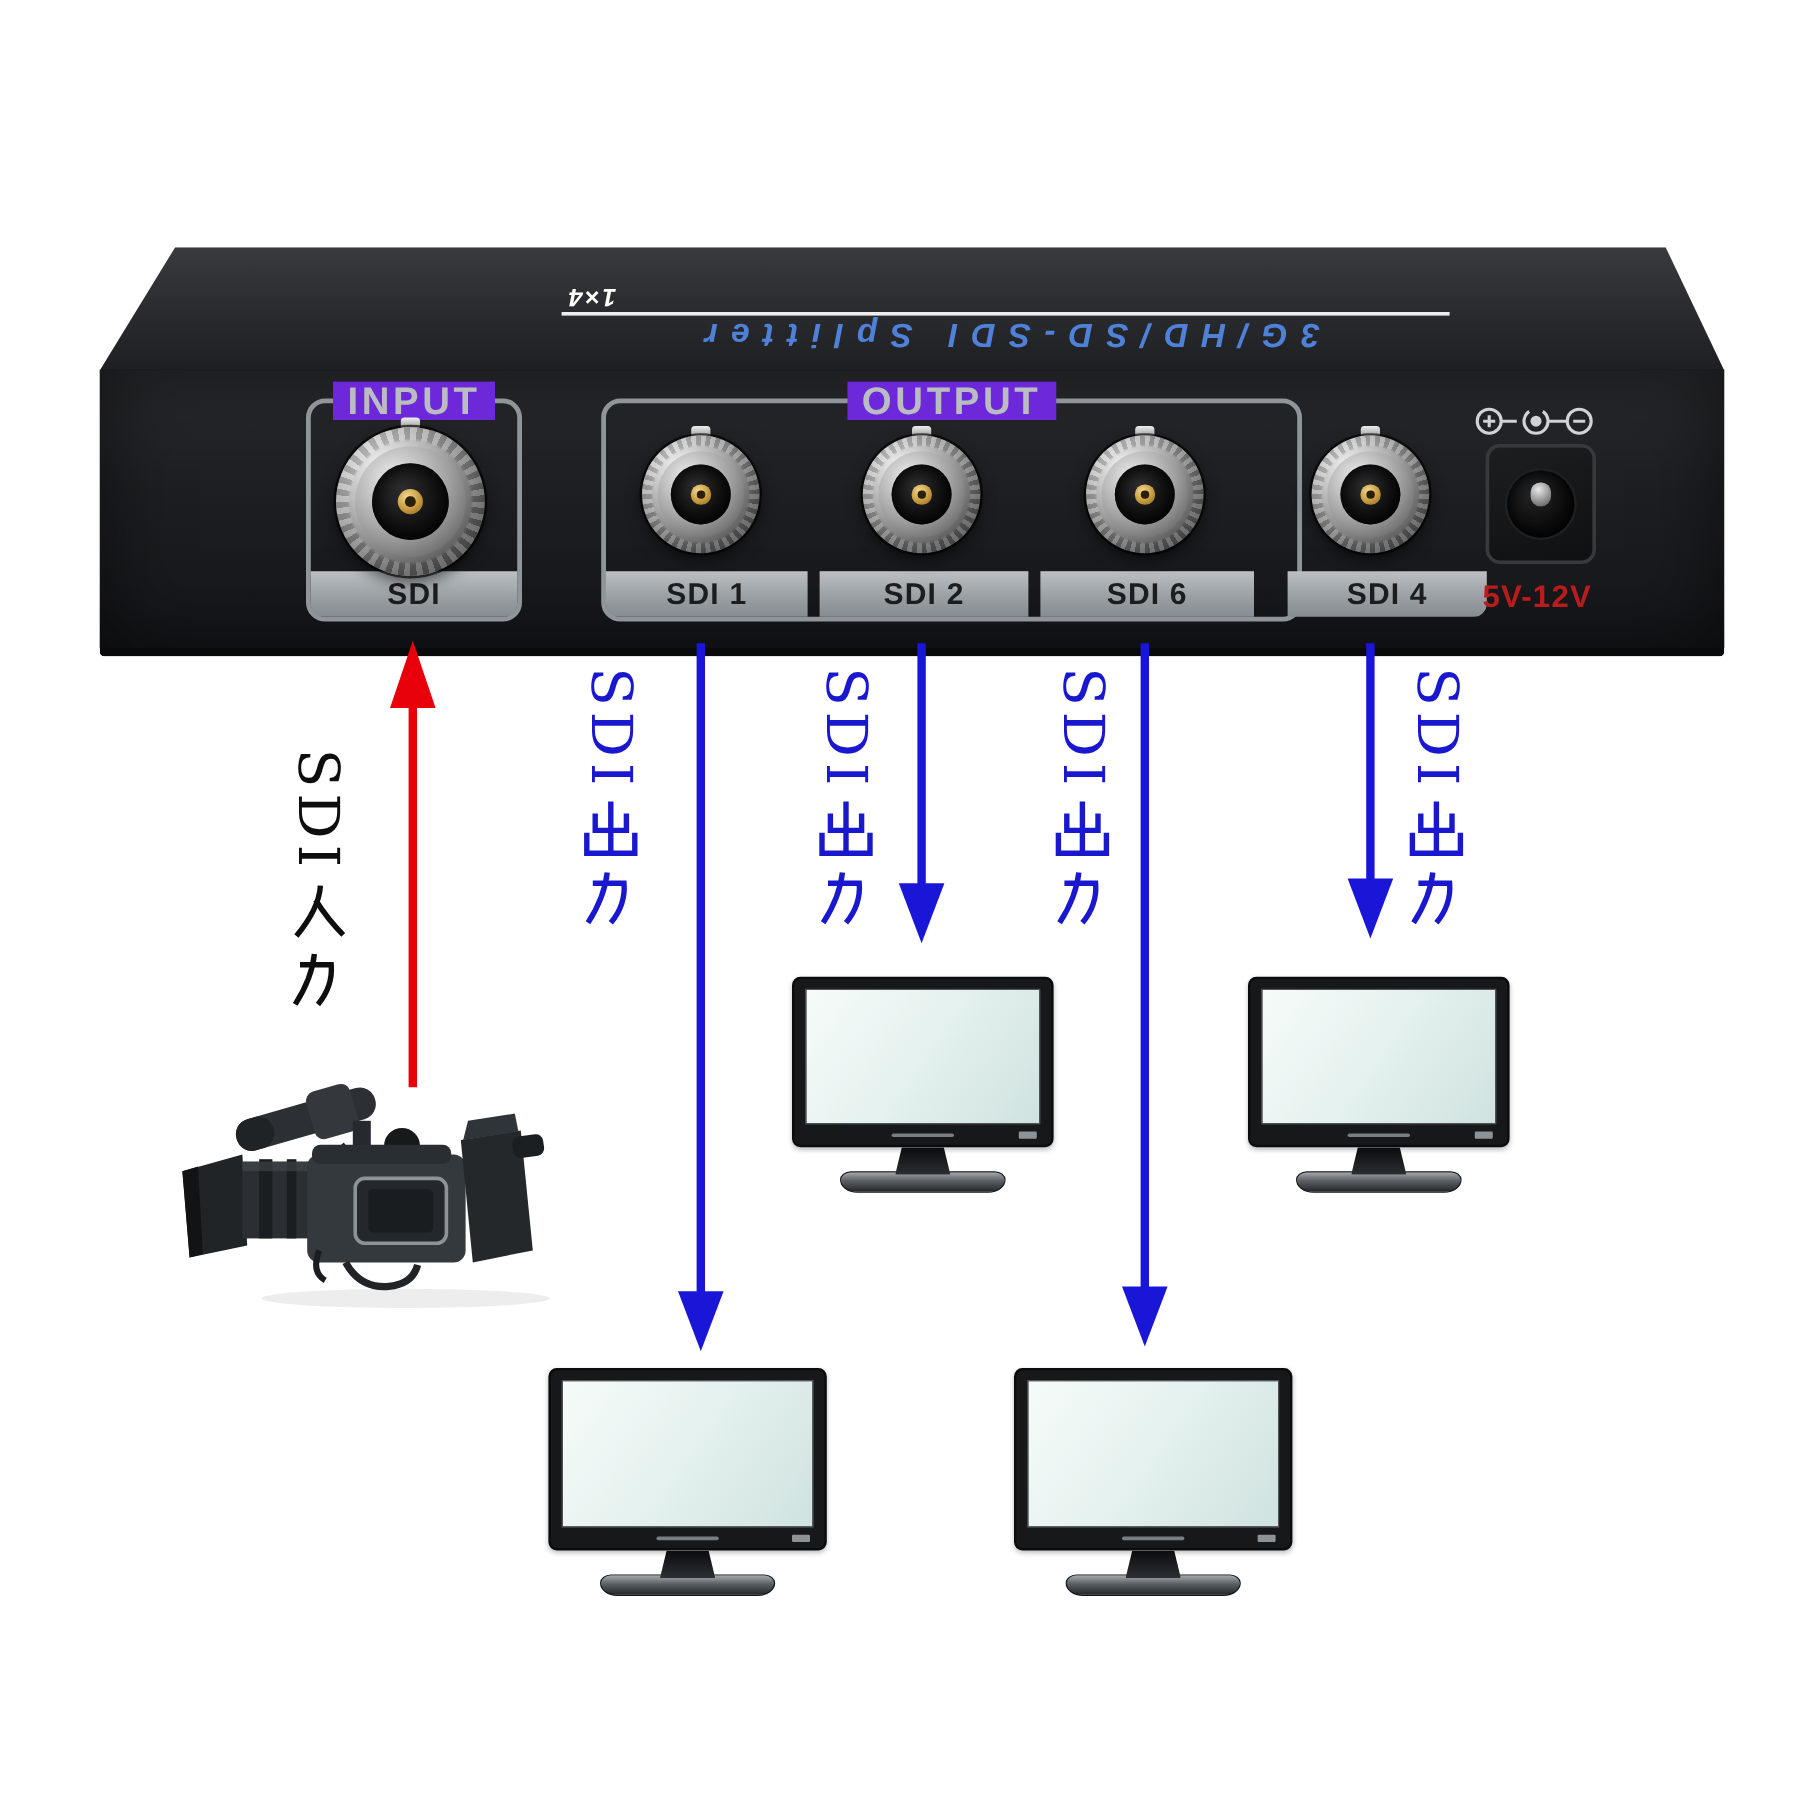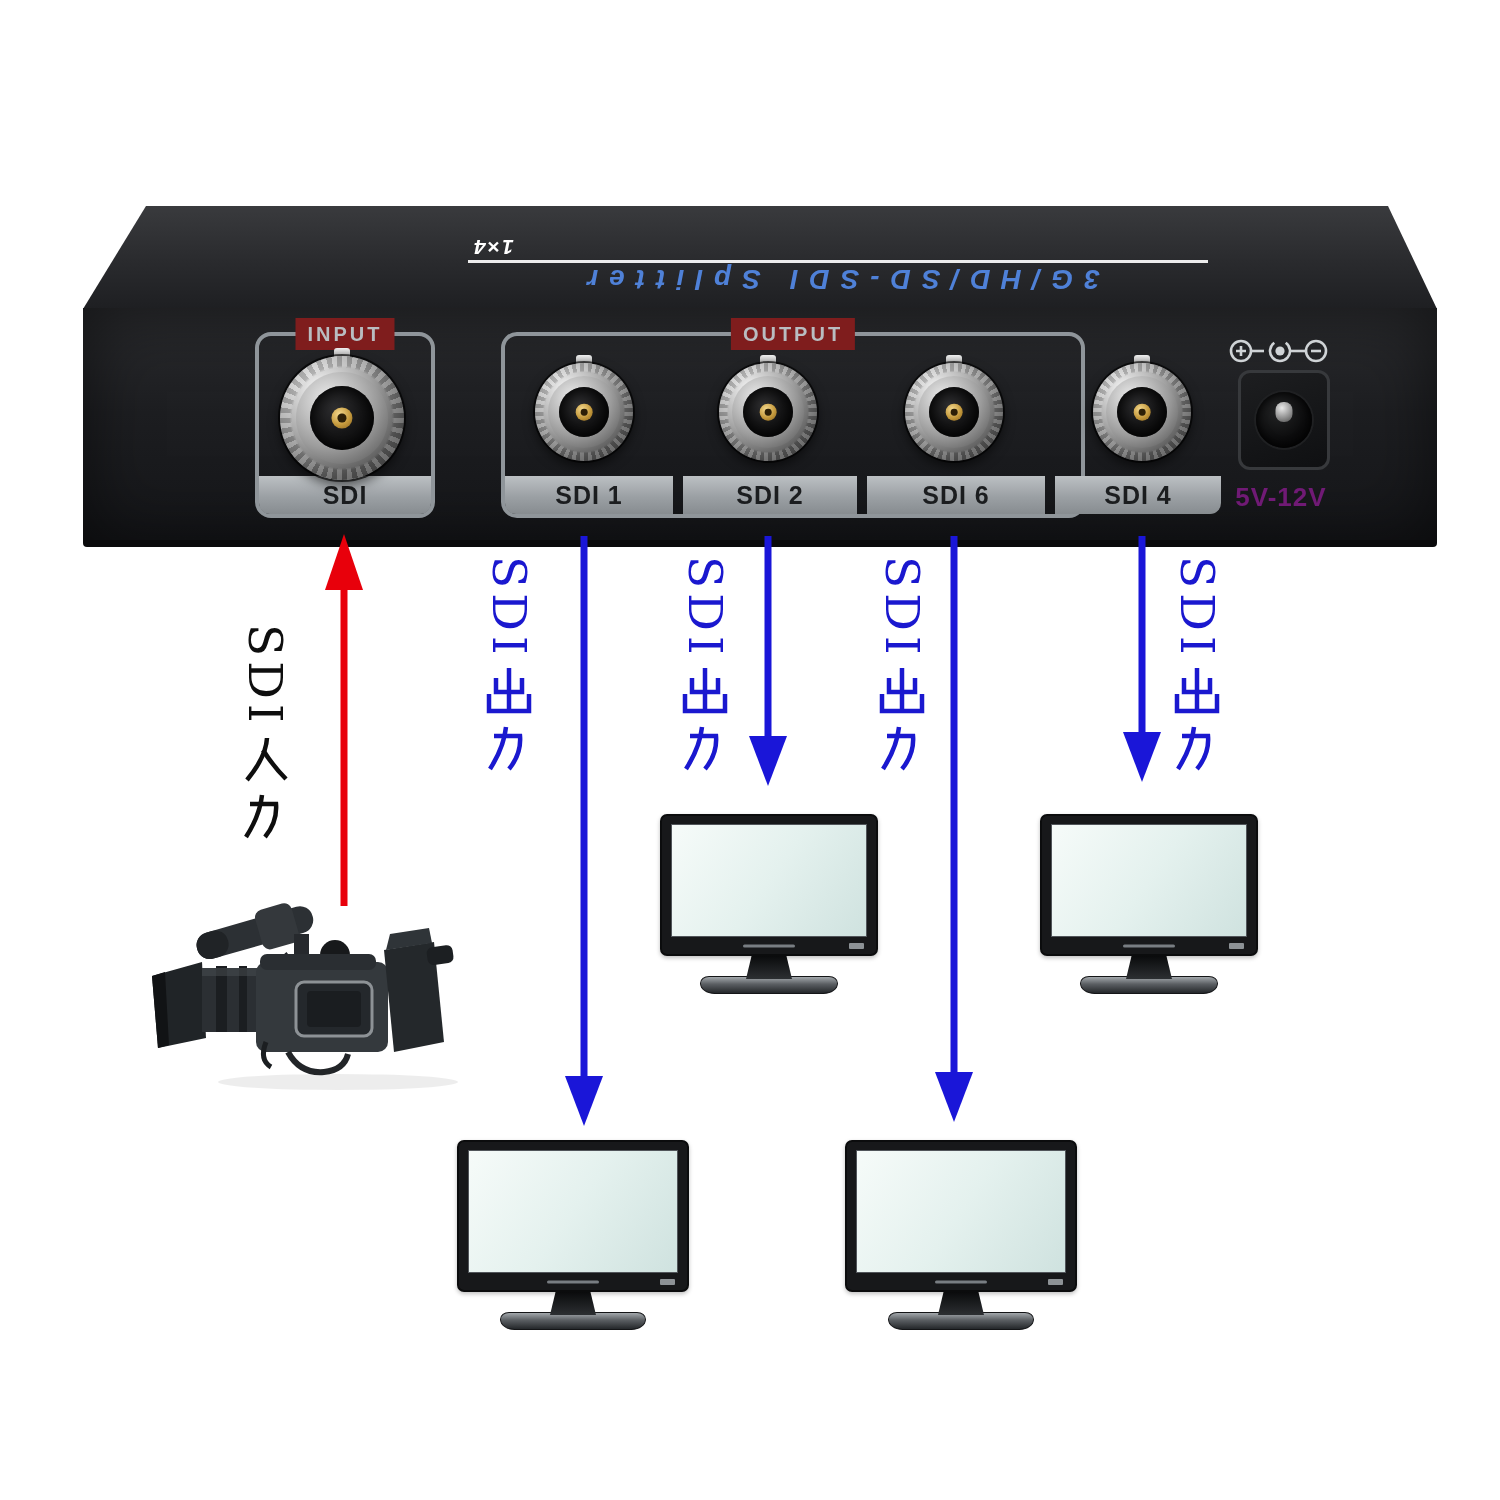--- a/index.html
+++ b/index.html
@@ -20,32 +20,32 @@
 
   .front-face{position:absolute;left:83px;top:308px;width:1354px;height:232px;
     background:linear-gradient(180deg,#2a2b2e 0%,#1d1e21 45%,#151619 100%);
     border-bottom:7px solid #0a0a0b;border-radius:0 0 4px 4px;
     box-shadow:inset 0 0 70px rgba(0,0,0,.55);}
 
   .port-group{position:absolute;border:4px solid #8f959a;border-radius:16px;box-sizing:border-box;}
   .pg-input{left:255px;top:332px;width:180px;height:186px;}
   .pg-output{left:501px;top:332px;width:584px;height:186px;}
   .pg-title{position:absolute;top:-18px;left:50%;transform:translateX(-50%);
-    background:#7f1d1d;padding:0 12px;color:#b9bdc1;font-weight:bold;font-size:20px;
+    background:#6d28d9;padding:0 12px;color:#b9bdc1;font-weight:bold;font-size:32px;
     letter-spacing:3px;line-height:32px;white-space:nowrap;}
 
   .port-strip{position:absolute;bottom:0;height:38px;
     background:linear-gradient(180deg,#bcc0c3 0%,#9ba0a4 55%,#878c90 100%);
     color:#1b1d1f;font-weight:bold;font-size:25px;letter-spacing:1px;
     display:flex;align-items:center;justify-content:center;}
   .strip-input{left:0;right:0;border-radius:0 0 11px 11px;}
   .so1{left:0;width:168px;border-radius:0 0 0 11px;text-align:right;}
   .so2{left:178px;width:174px;}
   .so3{left:362px;width:178px;}
-  .so4{left:550px;width:166px;border-radius:0 0 11px 0;}
+  .so4{left:568px;width:166px;border-radius:0 0 11px 0;}
 
   .bnc{position:absolute;z-index:3;}
   .bnc-outer{position:absolute;inset:0;border-radius:50%;
     background:radial-gradient(circle at 32% 28%,#fbfbfb 0%,#d6d6d6 16%,#a3a3a3 42%,#5d5d5d 72%,#333333 100%);
     box-shadow:0 0 0 2px rgba(0,0,0,.65),0 5px 12px rgba(0,0,0,.6);}
   .bnc-outer::before{content:"";position:absolute;inset:0;border-radius:50%;
     background:repeating-conic-gradient(rgba(255,255,255,.15) 0 5deg,rgba(0,0,0,.18) 5deg 10deg);
     -webkit-mask:radial-gradient(circle,transparent 57%,#000 60%);
     mask:radial-gradient(circle,transparent 57%,#000 60%);}
   .bnc-mid{position:absolute;inset:13%;border-radius:50%;
@@ -66,21 +66,21 @@
   .dc-jack{position:absolute;left:1238px;top:370px;width:86px;height:94px;
     background:linear-gradient(160deg,#1d1e20,#0f1012);border:3px solid #37393c;border-radius:12px;z-index:3;}
   .dc-bore{position:absolute;left:50%;top:50%;transform:translate(-50%,-50%);
     width:56px;height:56px;border-radius:50%;
     background:radial-gradient(circle at 40% 35%,#232425,#0a0a0b 60%,#000);
     box-shadow:inset 0 0 10px #000,0 0 0 2px #1f2022;}
   .dc-pin{position:absolute;left:50%;top:36%;transform:translate(-50%,-50%);
     width:17px;height:20px;border-radius:8px;
     background:radial-gradient(circle at 38% 30%,#e9e9e9,#8c8c8c 60%,#4c4c4c);}
   .voltage{position:absolute;left:1215px;top:482px;width:132px;text-align:center;
-    color:#701a75;font-weight:bold;font-size:26px;letter-spacing:1px;z-index:3;}
+    color:#b91c1c;font-weight:bold;font-size:26px;letter-spacing:1px;z-index:3;}
 
   
   .arrows{position:absolute;left:0;top:0;z-index:5;pointer-events:none;}
 
   
   .vlabel{position:absolute;display:flex;flex-direction:column;align-items:center;gap:7px;z-index:6;}
   .vlabel .latin{writing-mode:vertical-rl;text-orientation:mixed;
     font-family:"DejaVu Serif",serif;font-size:47px;line-height:1;letter-spacing:5px;}
   .kanji{width:50px;height:50px;}
   .kanji use{stroke:currentColor;}

